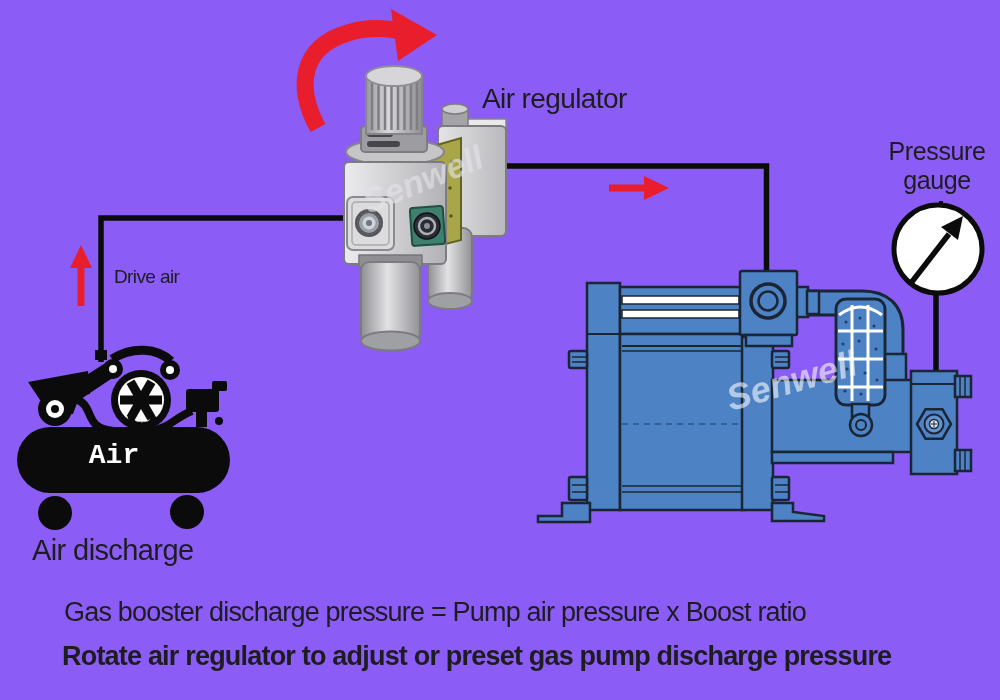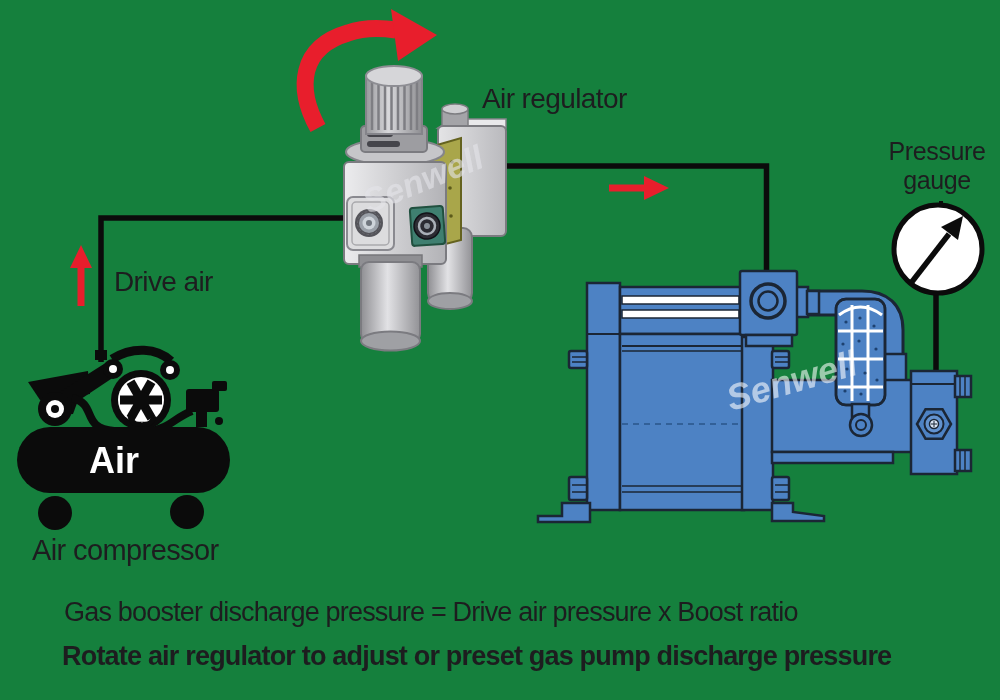--- a/index.html
+++ b/index.html
@@ -4,36 +4,36 @@
 <style>
   :root{
     --red:#e81e2c;
     --blue:#4d82c4;
     --pumpline:#1b2635;
     --black:#0b0b0b;
     --text:#1d1d1f;
   }
   html,body{margin:0;padding:0;background:#fff;}
   .canvas{
-    position:relative;width:1000px;height:700px;background:#15803d;overflow:hidden;
+    position:relative;width:1000px;height:700px;background:#8b5cf6;overflow:hidden;
     font-family:"Liberation Sans",sans-serif;color:var(--text);
   }
   .canvas svg{position:absolute;left:0;top:0;}
   .label{position:absolute;white-space:nowrap;letter-spacing:-0.6px;color:var(--text);}
   .lbl-air-regulator{left:482px;top:83px;font-size:28px;}
   .lbl-pressure-gauge{left:857px;top:137px;width:160px;text-align:center;font-size:25px;line-height:29px;letter-spacing:-0.4px;}
-  .lbl-drive-air{left:114px;top:266px;font-size:28px;}
+  .lbl-drive-air{left:114px;top:266px;font-size:19px;}
   .lbl-air-compressor{left:32px;top:534px;font-size:29px;}
   .lbl-gas-booster{left:586px;top:536px;font-size:29px;}
   .note{position:absolute;font-size:27px;letter-spacing:-0.8px;white-space:nowrap;color:var(--text);}
   .note1{left:64px;top:597px;}
   .note2{left:62px;top:641px;font-weight:bold;}
   .tank-air{
     position:absolute;left:39px;top:440px;width:150px;text-align:center;
-    font-family:Liberation Sans, sans-serif;font-weight:bold;font-size:36px;color:#ffffff;letter-spacing:0;
+    font-family:Liberation Mono, monospace;font-weight:bold;font-size:28px;color:#ffffff;letter-spacing:0;
   }
   .watermark{
     position:absolute;font-style:italic;font-weight:bold;text-align:center;pointer-events:none;white-space:nowrap;
   }
   .wm-regulator{left:338px;top:160px;width:170px;font-size:34px;color:rgba(228,228,233,0.62);transform:rotate(-22deg);}
   .wm-pump{left:702px;top:360px;width:180px;font-size:36px;color:rgba(255,255,255,0.58);transform:rotate(-16deg);}
 
   
   .ln{stroke:var(--black);stroke-width:5.5;fill:none;}
   .redfill{fill:var(--red);}
@@ -280,20 +280,20 @@
     <polygon class="blk" points="963,216 958,240 941,227"></polygon>
   </g>
 </svg>
 
 <div class="label lbl-air-regulator">Air regulator</div>
 <div class="label lbl-pressure-gauge">
   <div>Pressure</div>
   <div>gauge</div>
 </div>
 <div class="label lbl-drive-air">Drive air</div>
-<div class="label lbl-air-compressor">Air compressor</div>
+<div class="label lbl-air-compressor">Air discharge</div>
 <div class="tank-air">Air</div>
-<div class="note note1">Gas booster discharge pressure = Drive air pressure x Boost ratio</div>
+<div class="note note1">Gas booster discharge pressure = Pump air pressure x Boost ratio</div>
 <div class="note note2">Rotate air regulator to adjust or preset gas pump discharge pressure</div>
 <div class="watermark wm-regulator">Senwell</div>
 <div class="watermark wm-pump">Senwell</div>
 
 </div>
 
 </body></html>

